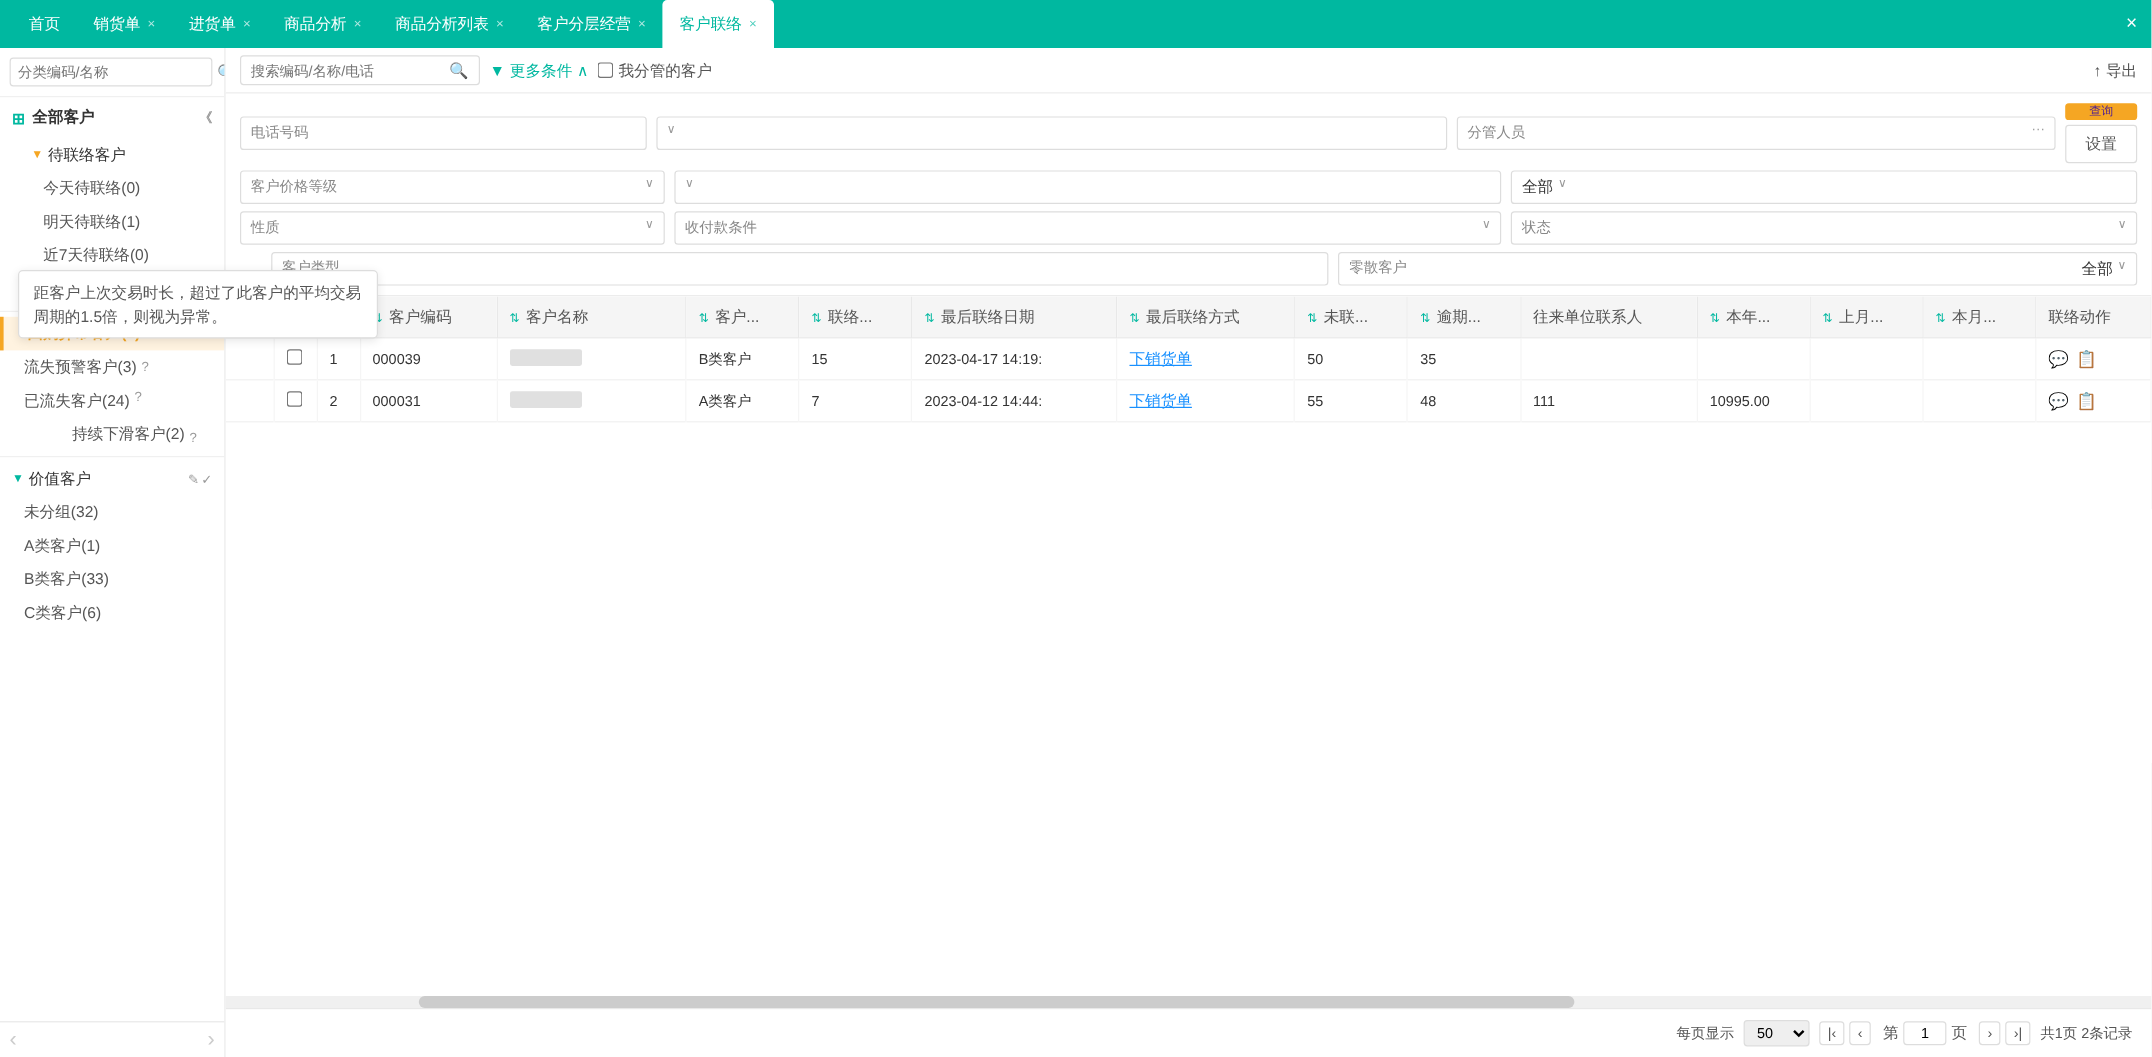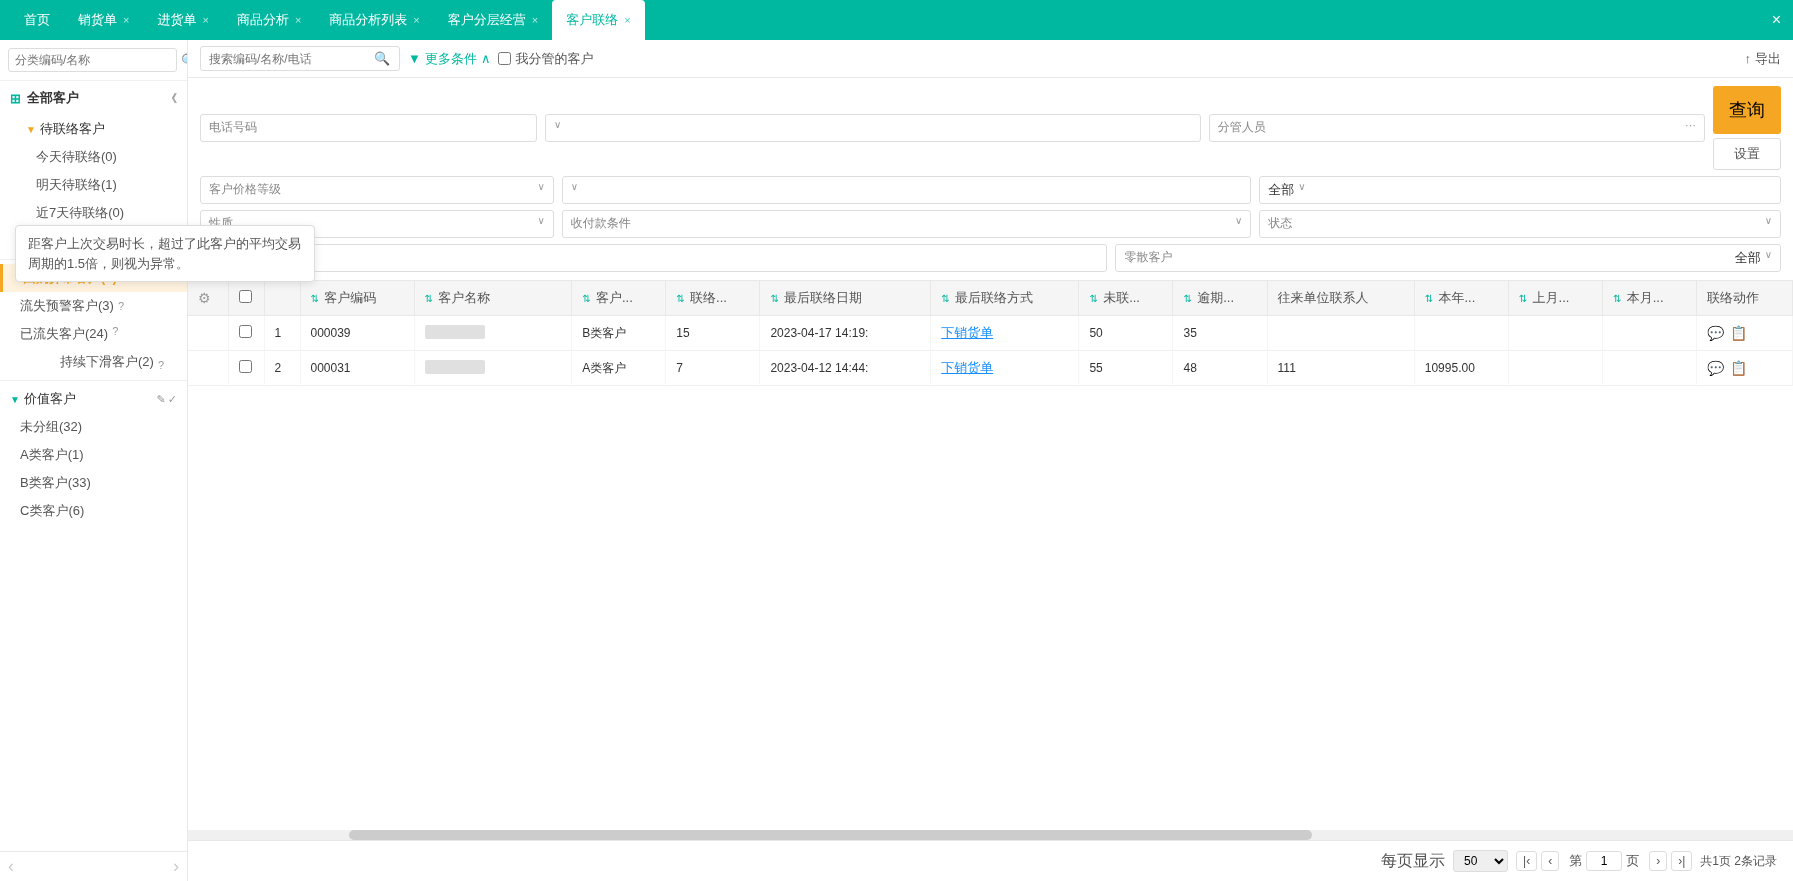--- a/index.html
+++ b/index.html
@@ -135,22 +135,22 @@
     .filter-item {
       display: flex; align-items: flex-start; flex: 1;
       border: 1px solid #ddd; border-radius: 3px; padding: 4px 8px;
       background: #fff; min-height: 28px; cursor: pointer;
     }
     .filter-item .label {
       color: #888; font-size: 12px; flex: 1;
     }
     .filter-item .arrow-down { color: #999; font-size: 10px; }
     .query-btn {
-      background: #f5a623; color: #000000; border: none; border-radius: 3px;
-      padding: 12px 16px; cursor: pointer; font-size: 18px; white-space: nowrap;
+      background: #f5a623; color: #4c1d95; border: none; border-radius: 3px;
+      padding: 0 16px; cursor: pointer; font-size: 10px; white-space: nowrap;
     }
     .settings-btn {
       background: #fff; color: #555; border: 1px solid #ddd; border-radius: 3px;
       padding: 6px 16px; cursor: pointer; font-size: 13px; white-space: nowrap;
     }
     .filter-actions { display: flex; flex-direction: column; gap: 4px; }
 
     
     .table-wrap {
       flex: 1; overflow: auto; background: #fff; margin: 0;
@@ -173,21 +173,21 @@
     .link-text { color: #1890ff; text-decoration: underline; cursor: pointer; }
     .action-icons { display: flex; gap: 6px; }
     .action-icon { color: #999; cursor: pointer; font-size: 14px; }
 
     
     .pagination-bar {
       background: #fff; border-top: 1px solid #e8e8e8;
       display: flex; align-items: center; justify-content: flex-end;
       padding: 8px 16px; gap: 8px;
     }
-    .pagination-bar .page-size-label { color: #555; font-size: 16px; }
+    .pagination-bar .page-size-label { color: #555; font-size: 12px; }
     .page-size-select {
       border: 1px solid #ddd; border-radius: 3px; padding: 2px 6px;
       font-size: 12px; cursor: pointer;
     }
     .page-nav { display: flex; align-items: center; gap: 4px; }
     .page-nav .nav-btn {
       border: 1px solid #ddd; border-radius: 3px; padding: 2px 6px;
       cursor: pointer; color: #555; font-size: 12px; background: #fff;
     }
     .page-nav .page-num {

